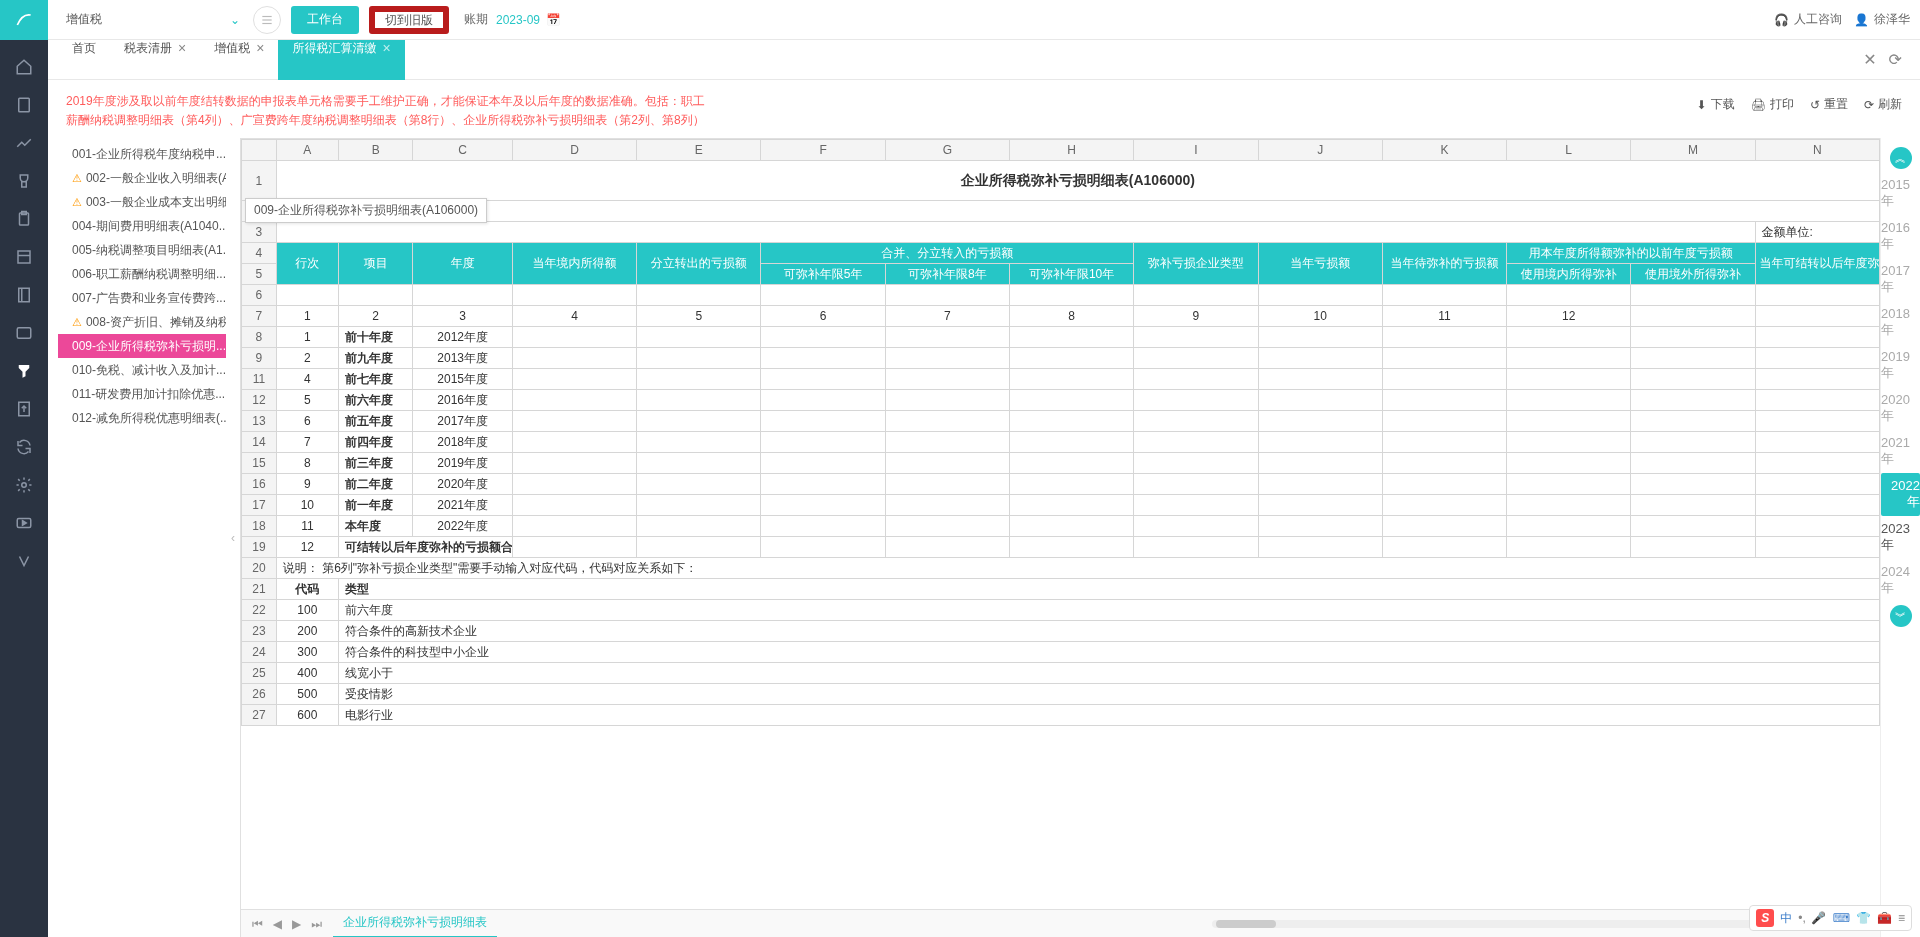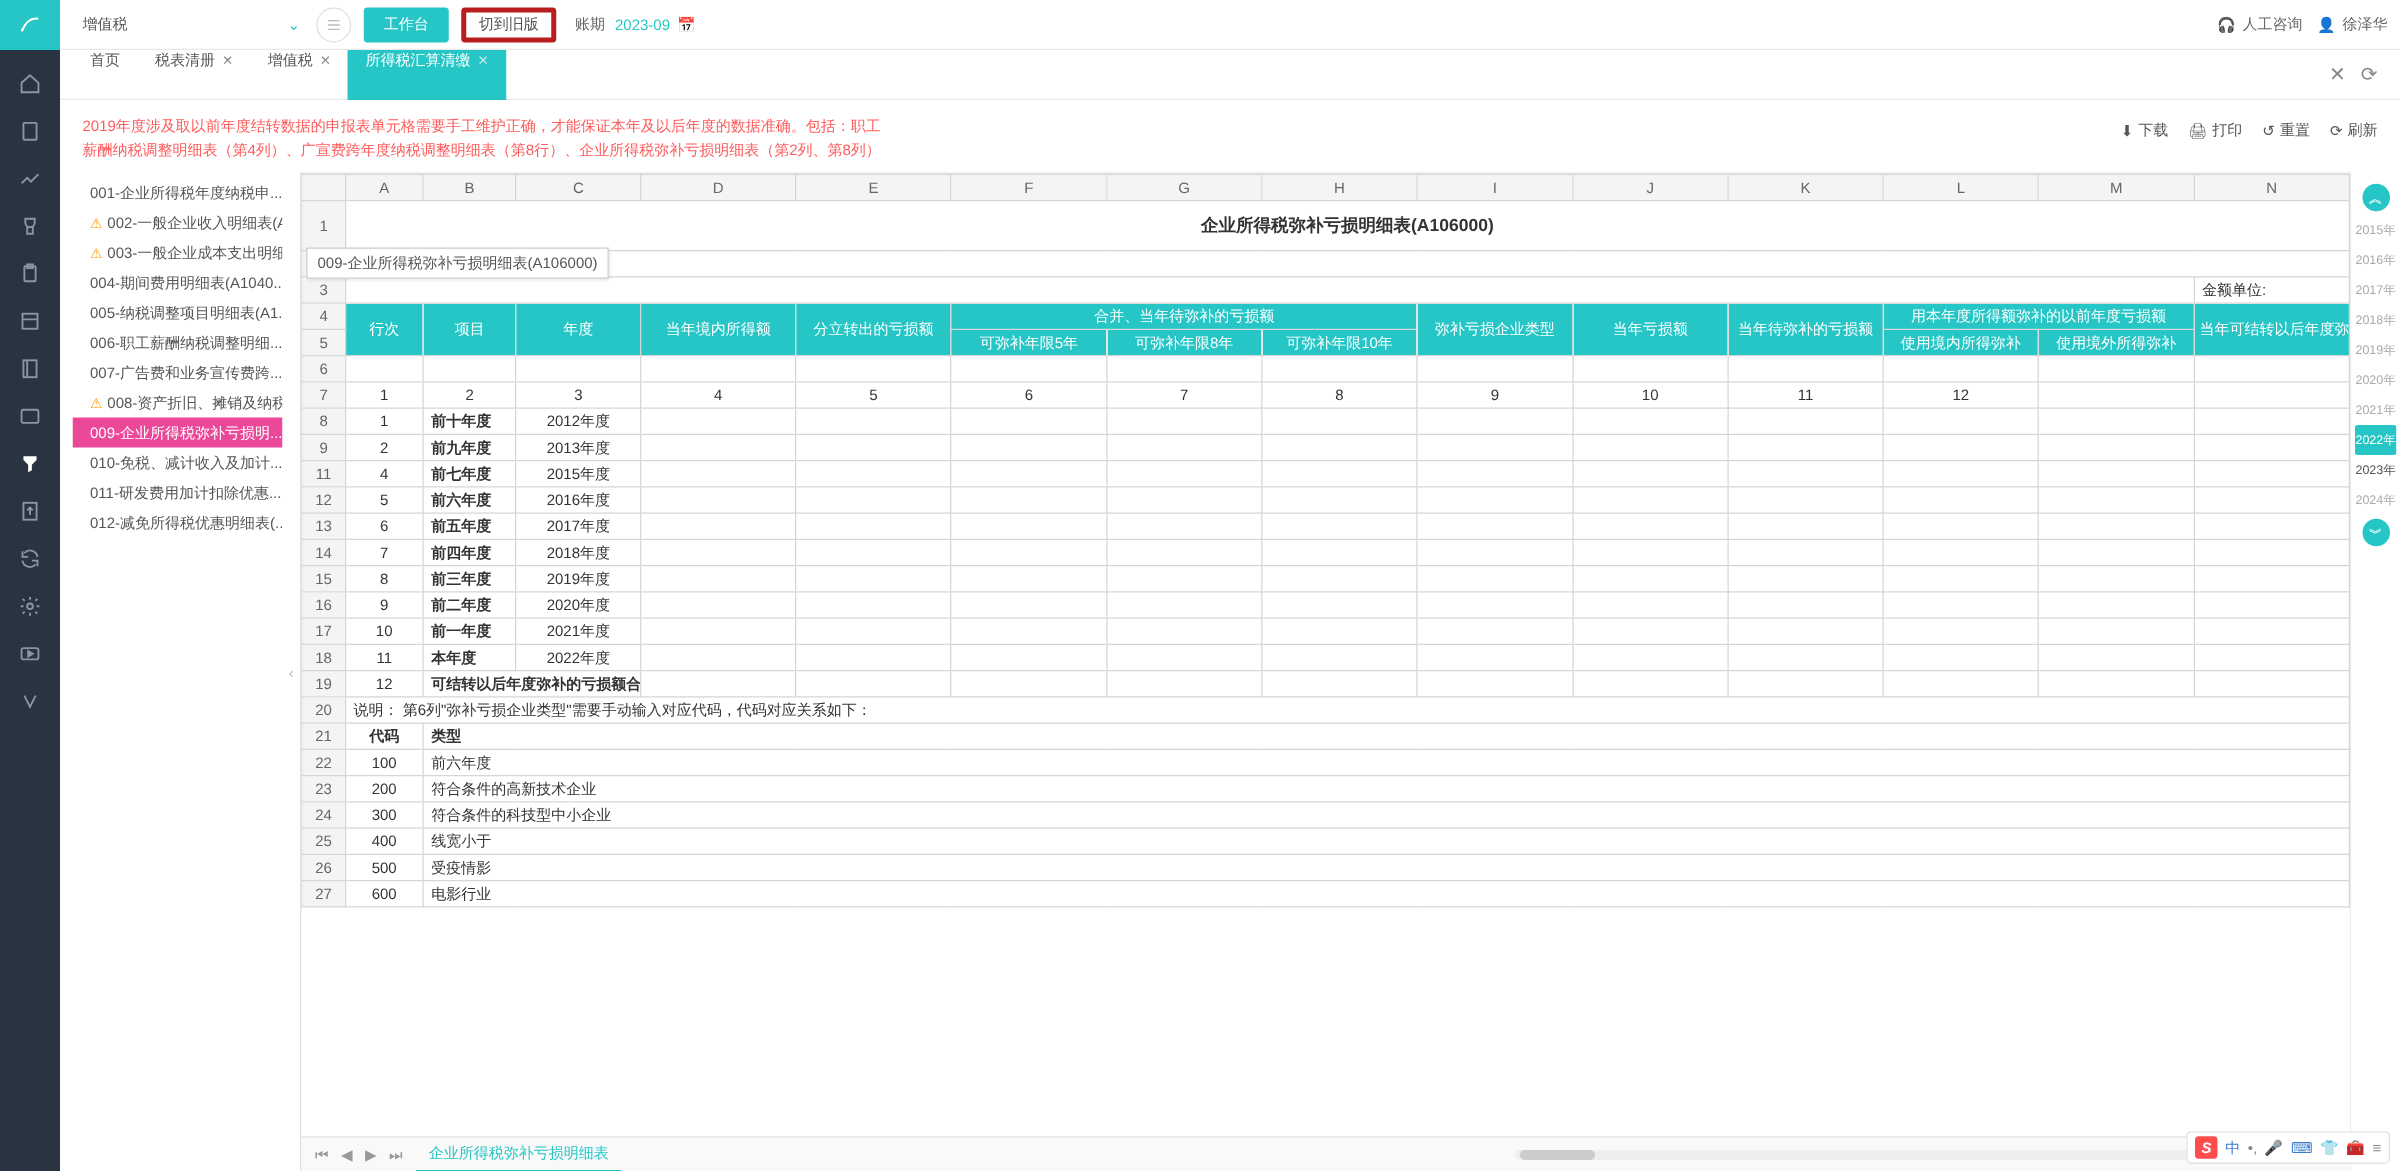--- a/index.html
+++ b/index.html
@@ -6,21 +6,21 @@
 body { background: #fff; font-size: 12px; color: #333; overflow: hidden; }
 
 
 .top-header { height: 40px; background: #fff; border-bottom: 1px solid #e8e8e8; display: flex; align-items: center; padding: 0 10px; }
 .logo { width: 48px; height: 40px; background: #26c6c6; display: flex; align-items: center; justify-content: center; color: #fff; margin-left: -10px; margin-right: 10px; }
 .logo svg { width: 20px; height: 20px; }
 .company-select { width: 190px; height: 28px; display: flex; align-items: center; padding: 0 8px; color: #555; cursor: pointer; }
 .company-select .chevron { margin-left: auto; color: #26c6c6; }
 .top-icon-btn { width: 28px; height: 28px; border: 1px solid #e0e0e0; border-radius: 50%; display: flex; align-items: center; justify-content: center; margin: 0 5px; color: #bbb; cursor: pointer; }
 .btn-primary { height: 28px; padding: 0 16px; background: #26c6c6; color: #fff; border: none; border-radius: 3px; cursor: pointer; margin: 0 5px; font-size: 12px; }
-.btn-outline { height: 28px; padding: 0 10px; background: #fff; color: #555; border: 4px solid #b91c1c; border-radius: 3px; cursor: pointer; margin: 0 5px; font-size: 12px; }
+.btn-outline { height: 28px; padding: 0 10px; background: #fff; color: #555; border: 6px solid #b91c1c; border-radius: 3px; cursor: pointer; margin: 0 5px; font-size: 12px; }
 .period-label { margin-left: 10px; color: #666; }
 .period-value { margin-left: 8px; color: #26c6c6; }
 .period-icon { margin-left: 6px; color: #26c6c6; }
 .top-right { margin-left: auto; display: flex; align-items: center; gap: 12px; }
 .user-link { display: flex; align-items: center; gap: 5px; color: #666; cursor: pointer; }
 
 
 .left-sidebar { position: fixed; top: 40px; left: 0; width: 48px; height: calc(100vh - 40px); background: #2a3341; display: flex; flex-direction: column; align-items: center; padding-top: 8px; }
 .left-sidebar .nav-icon { width: 40px; height: 34px; display: flex; align-items: center; justify-content: center; color: #8b95a5; cursor: pointer; border-radius: 3px; margin: 2px 0; }
 .left-sidebar .nav-icon.active { color: #fff; }
@@ -70,21 +70,21 @@
 .sheet-tab-bar { height: 28px; border-top: 1px solid #e0e0e0; background: #f9f9f9; display: flex; align-items: center; padding: 0 8px; gap: 8px; }
 .sheet-tab-nav { display: flex; gap: 4px; color: #999; }
 .sheet-tab-nav span { cursor: pointer; padding: 0 3px; }
 .sheet-tab-name { color: #26c6c6; font-weight: 500; padding: 0 10px; border-bottom: 2px solid #26c6c6; height: 28px; display: flex; align-items: center; }
 .sheet-scroll-track { margin-left: auto; width: 620px; height: 8px; background: #eee; border-radius: 4px; position: relative; margin-right: 40px; }
 .sheet-scroll-thumb { position: absolute; left: 4px; width: 60px; height: 8px; background: #ccc; border-radius: 4px; }
 
 
 .year-sidebar { width: 40px; background: #fff; border-left: 1px solid #eee; display: flex; flex-direction: column; align-items: center; padding-top: 6px; }
 .year-nav-btn { width: 22px; height: 22px; border-radius: 50%; background: #26c6c6; color: #fff; display: flex; align-items: center; justify-content: center; font-size: 11px; cursor: pointer; margin: 3px 0; }
-.year-item { font-size: 10px; color: #aaa; padding: 5px 0; cursor: pointer; }
+.year-item { font-size: 13px; color: #aaa; padding: 5px 0; cursor: pointer; }
 .year-item.dark { color: #555; }
 .year-item.active { background: #26c6c6; color: #fff; width: 100%; text-align: right; border-radius: 2px; }
 
 
 .right-edge-arrow { position: absolute; right: 0; top: 0; width: 12px; height: 18px; background: #e8e8e8; color: #888; display: flex; align-items: center; justify-content: center; cursor: pointer; font-size: 10px; border-bottom-left-radius: 3px; }
 
 
 .ime-bar { position: fixed; right: 8px; bottom: 6px; display: flex; align-items: center; gap: 6px; background: #fff; padding: 3px 6px; border: 1px solid #ddd; border-radius: 4px; font-size: 12px; }
 .ime-bar .s-badge { background: #ff4d4d; color: #fff; width: 18px; height: 18px; border-radius: 3px; display: flex; align-items: center; justify-content: center; font-weight: bold; font-style: italic; }
 .ime-bar span { color: #3a7cc9; cursor: pointer; }
@@ -357,21 +357,21 @@
                   <td colspan="13"></td>
                   <td class="left">金额单位:</td>
                 </tr>
                 <tr>
                   <th class="rownum">4</th>
                   <td class="header-cell" rowspan="2">行次</td>
                   <td class="header-cell" rowspan="2">项目</td>
                   <td class="header-cell" rowspan="2">年度</td>
                   <td class="header-cell" rowspan="2">当年境内所得额</td>
                   <td class="header-cell" rowspan="2">分立转出的亏损额</td>
-                  <td class="header-cell" colspan="3">合并、当年待弥补的亏损额</td>
+                  <td class="header-cell" colspan="3">合并、分立转入的亏损额</td>
                   <td class="header-cell" rowspan="2">弥补亏损企业类型</td>
                   <td class="header-cell" rowspan="2">当年亏损额</td>
                   <td class="header-cell" rowspan="2">当年待弥补的亏损额</td>
                   <td class="header-cell" colspan="2">用本年度所得额弥补的以前年度亏损额</td>
                   <td class="header-cell" rowspan="2">当年可结转以后年度弥补的亏损额</td>
                 </tr>
                 <tr>
                   <th class="rownum">5</th>
                   <td class="header-cell">可弥补年限5年</td>
                   <td class="header-cell">可弥补年限8年</td>

